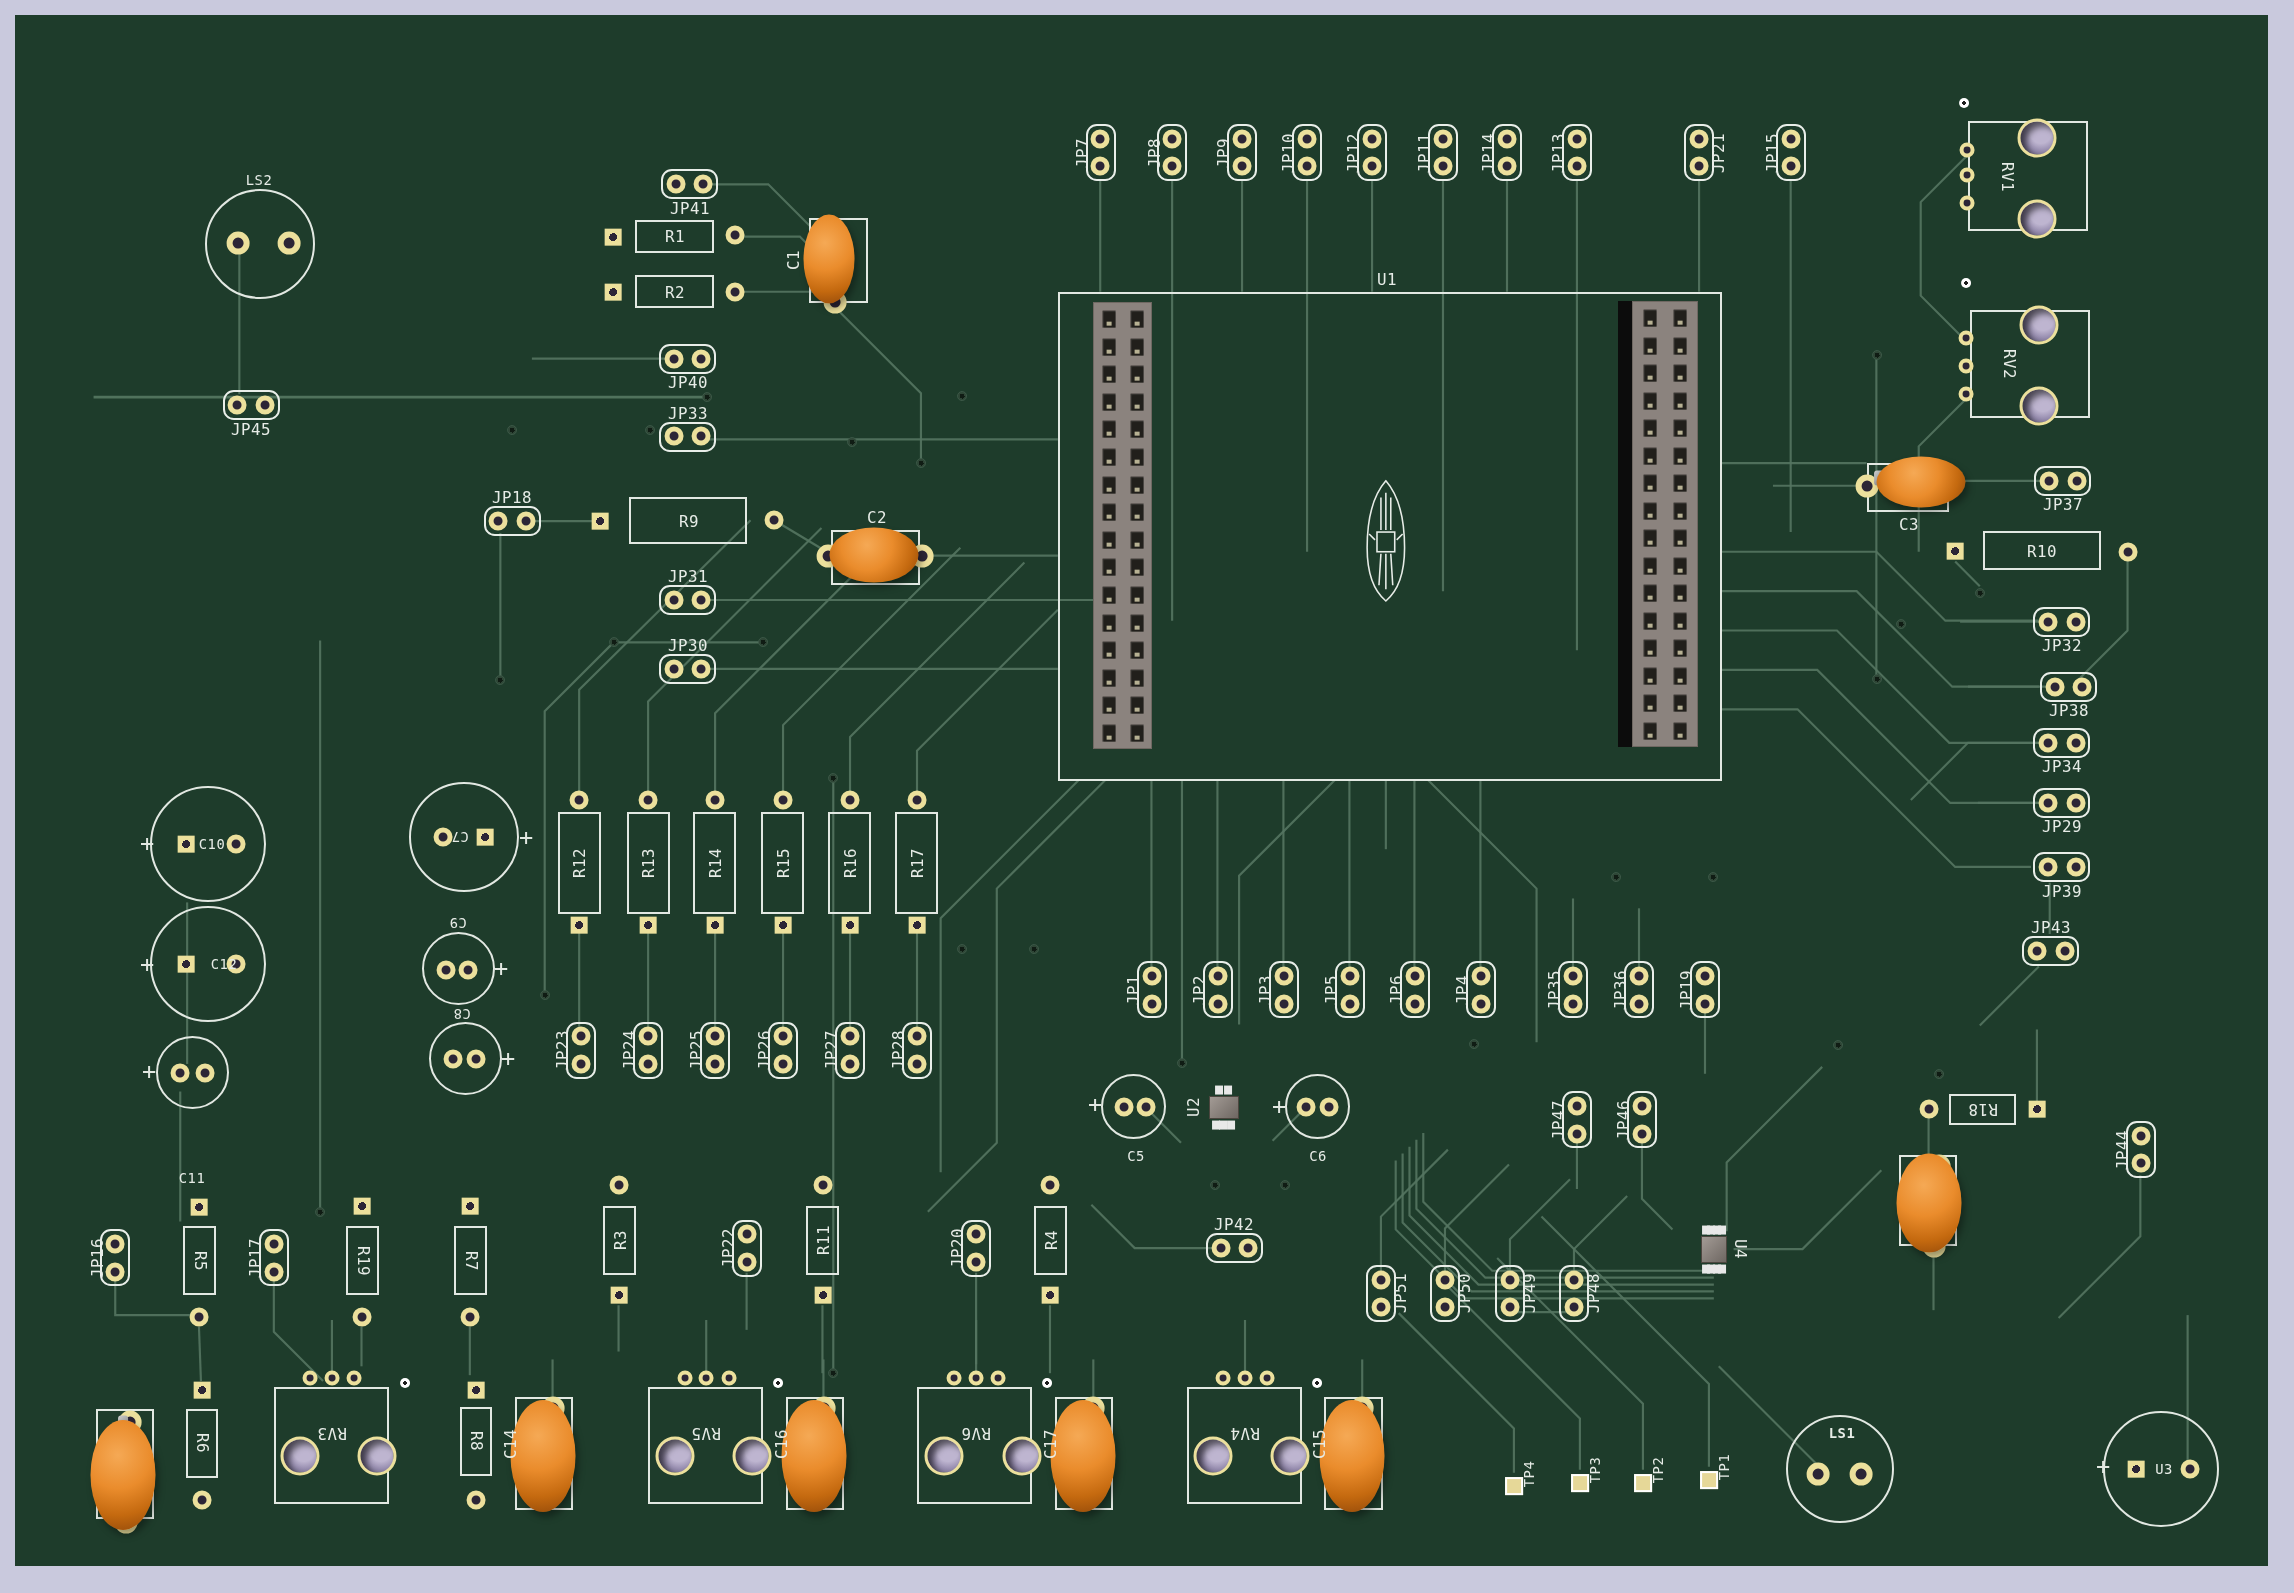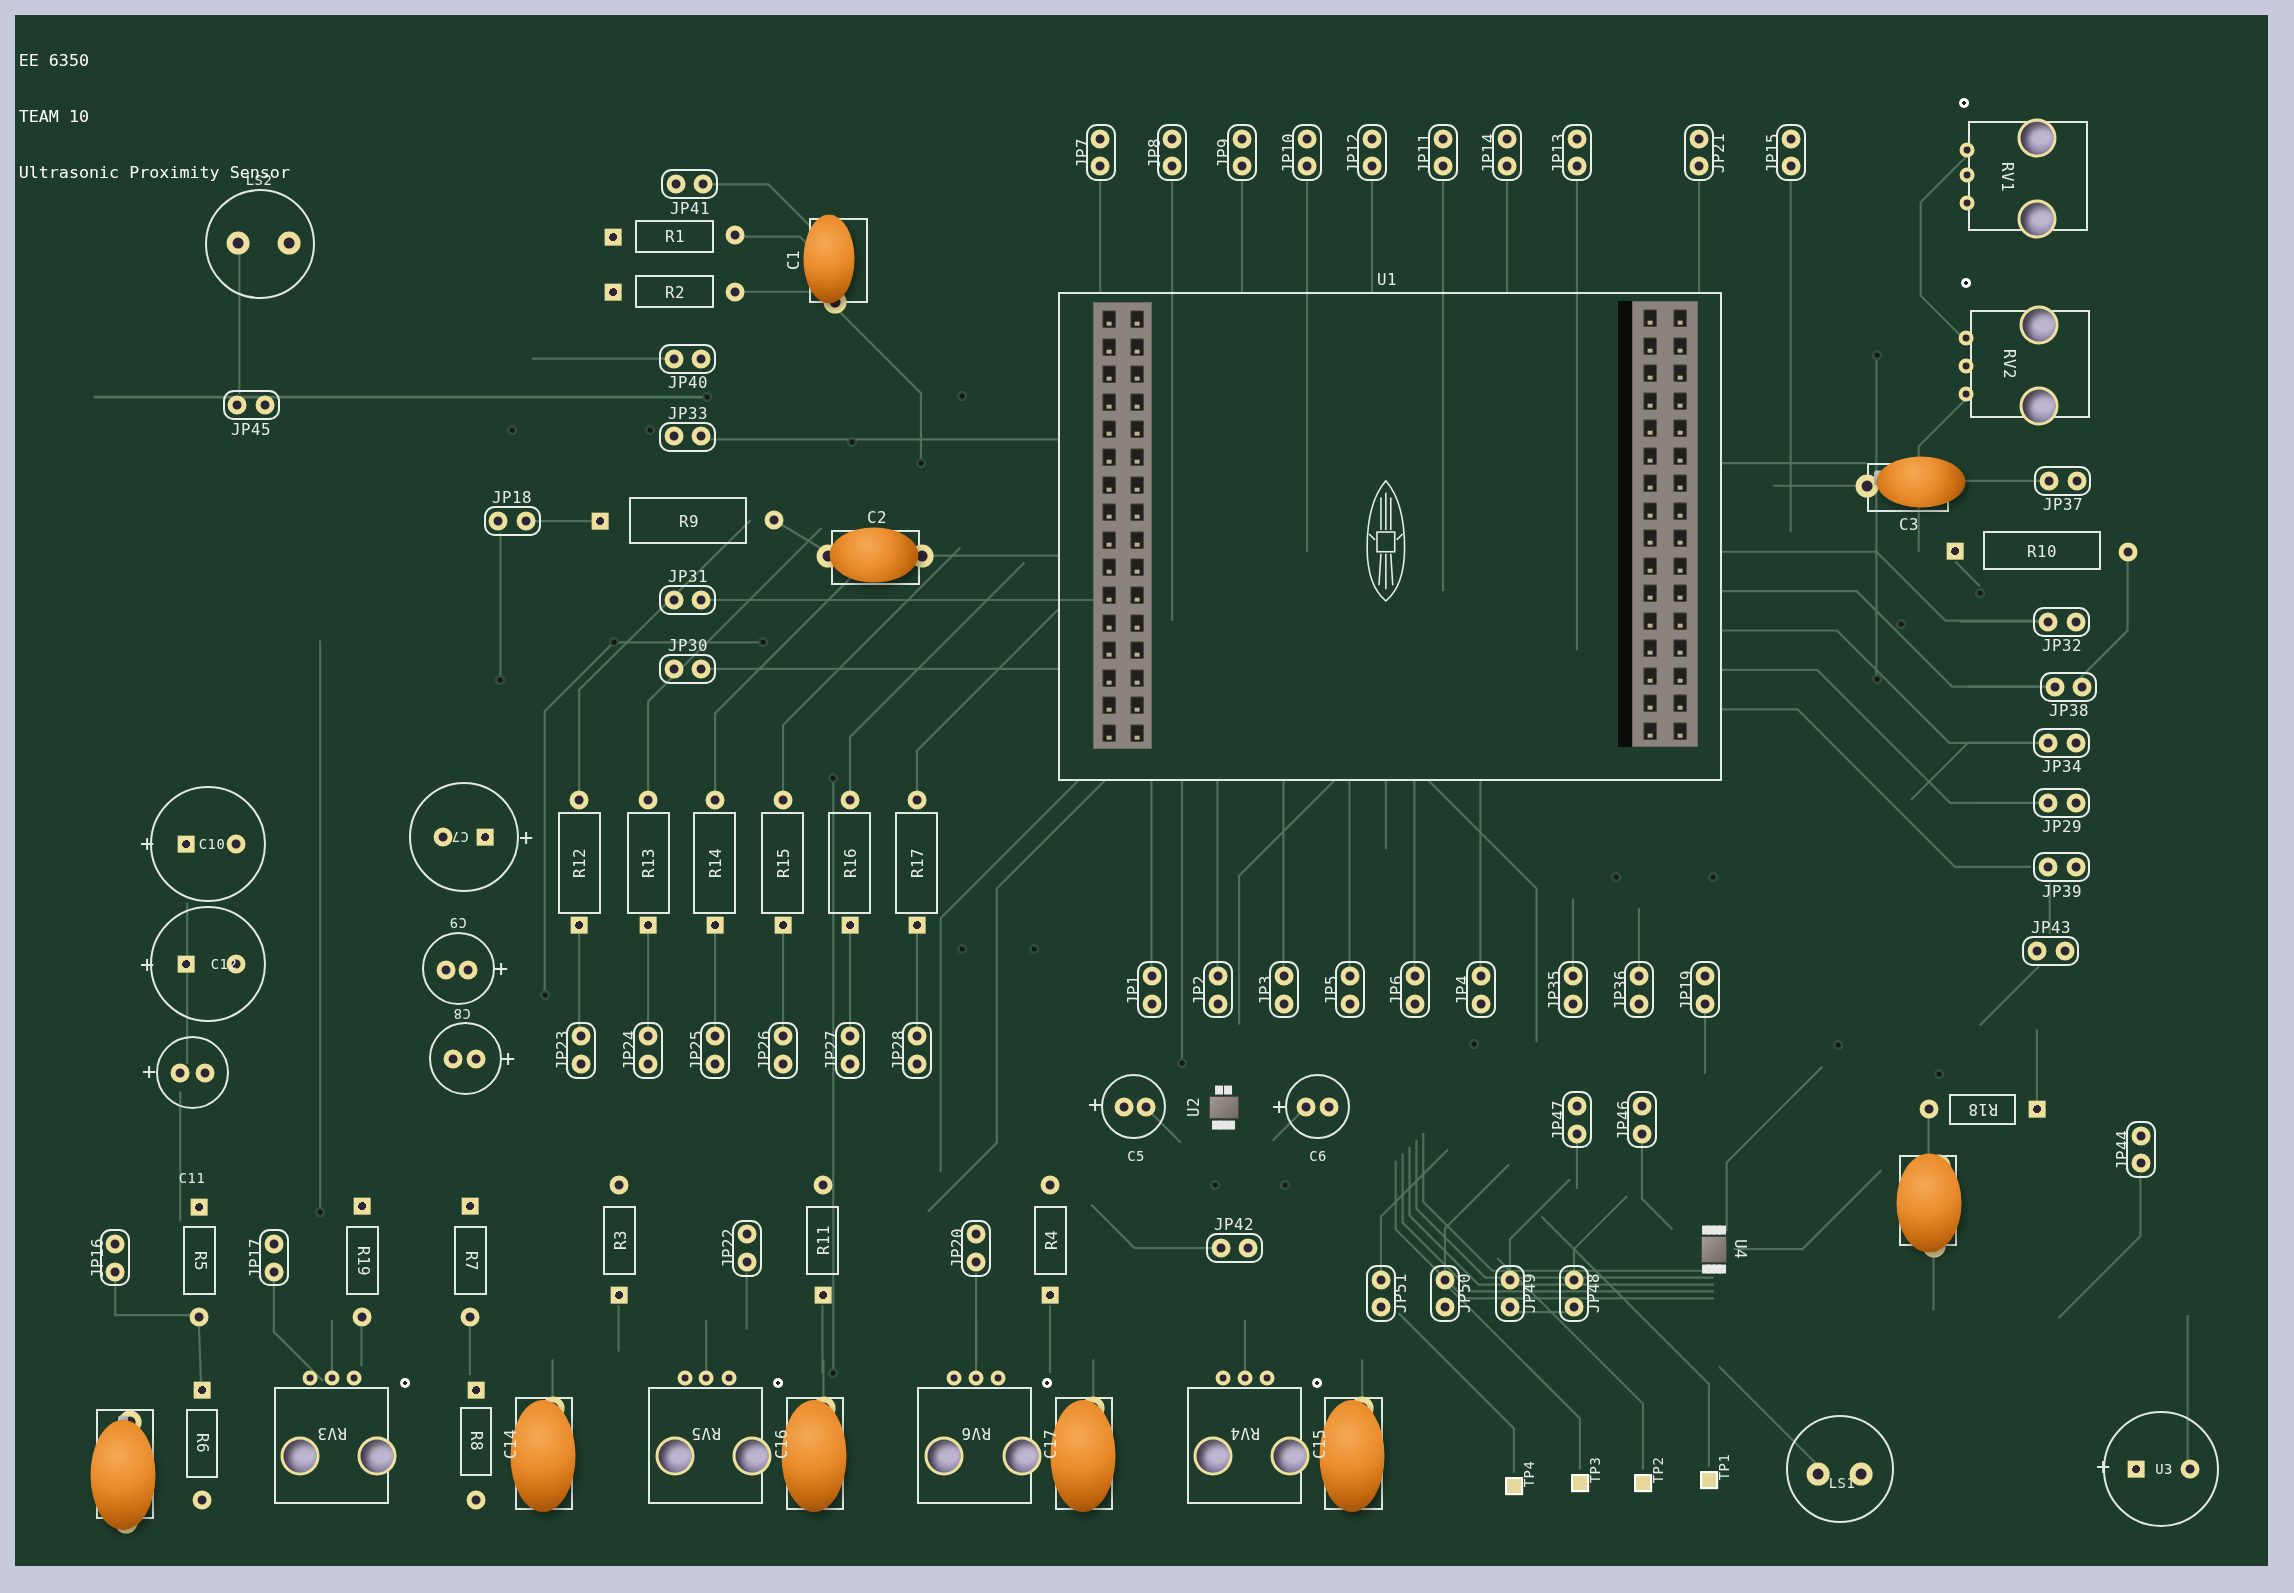--- a/index.html
+++ b/index.html
@@ -814,21 +814,21 @@
       <div class="icpin" style="left: 1722px; top: 1269px;"></div>
       <div class="icbody" style="left: 1701px; top: 1236px; width: 25.6px; height: 26.6px;"></div>
       <div class="lbl" style="left: 1740px; top: 1249px; --r: 90deg;">U4</div>
       <div class="scirc" style="left: 205px; top: 189px; width: 110px; height: 110px;"></div>
       <div class="pr big" style="left: 238px; top: 243px;"></div>
       <div class="pr big" style="left: 289px; top: 243px;"></div>
       <div class="lbl small" style="left: 259px; top: 180px; --r: 0deg;">LS2</div>
       <div class="scirc" style="left: 1786px; top: 1415px; width: 108px; height: 108px;"></div>
       <div class="pr big" style="left: 1818px; top: 1474px;"></div>
       <div class="pr big" style="left: 1861px; top: 1474px;"></div>
-      <div class="lbl small" style="left: 1842px; top: 1483px; --r: 0deg;">LS1</div>
+      <div class="lbl small" style="left: 1842px; top: 1433px; font-weight: bold; --r: 0deg;">LS1</div>
       <div class="scirc" style="left: 2103px; top: 1411px; width: 116px; height: 116px;"></div>
       <div class="plus" style="left: 2103px; top: 1466px;">+</div>
       <div class="ps" style="left: 2136px; top: 1469px;"></div>
       <div class="pr" style="left: 2190px; top: 1469px;"></div>
       <div class="lbl small" style="left: 2164px; top: 1469px; --r: 0deg;">U3</div>
       <div class="ptp" style="left: 1514px; top: 1486px;"></div>
       <div class="lbl small" style="left: 1529px; top: 1474px; --r: -90deg;">TP4</div>
       <div class="ptp" style="left: 1580px; top: 1483px;"></div>
       <div class="lbl small" style="left: 1595px; top: 1470px; --r: -90deg;">TP3</div>
       <div class="ptp" style="left: 1643px; top: 1483px;"></div>
@@ -857,19 +857,14 @@
       <div class="via" style="left: 1980px; top: 593px;"></div>
       <div class="via" style="left: 1939px; top: 1074px;"></div>
       <div class="via" style="left: 1838px; top: 1045px;"></div>
       <div class="via" style="left: 1877px; top: 355px;"></div>
       <div class="via" style="left: 545px; top: 995px;"></div>
       <div class="via" style="left: 320px; top: 1212px;"></div>
       <div class="via" style="left: 921px; top: 463px;"></div>
       <div class="via" style="left: 500px; top: 680px;"></div>
     </div>
 
-  <div id="title">
-    <div>EE 6350</div>
-    <div>TEAM 10</div>
-    <div>Ultrasonic Proximity Sensor</div>
-  </div>
 </div>
 
 
 </body></html>

